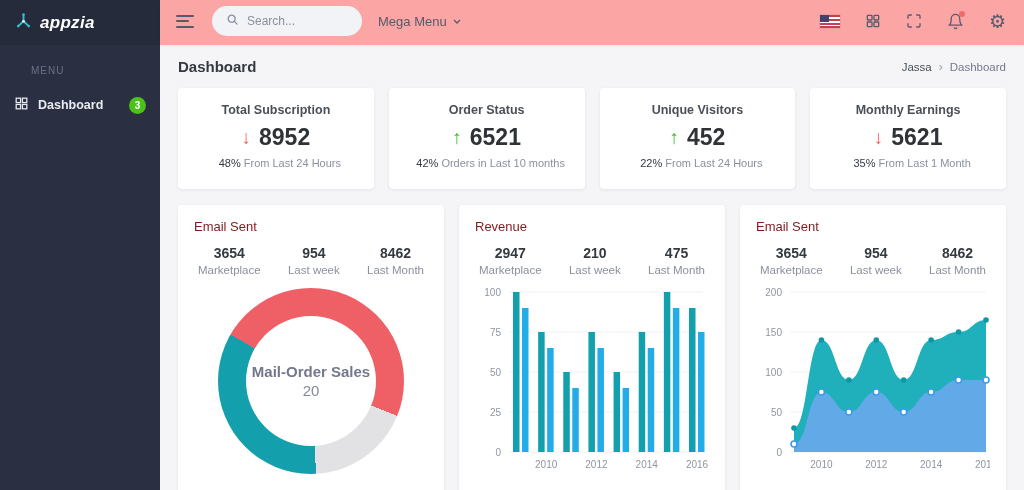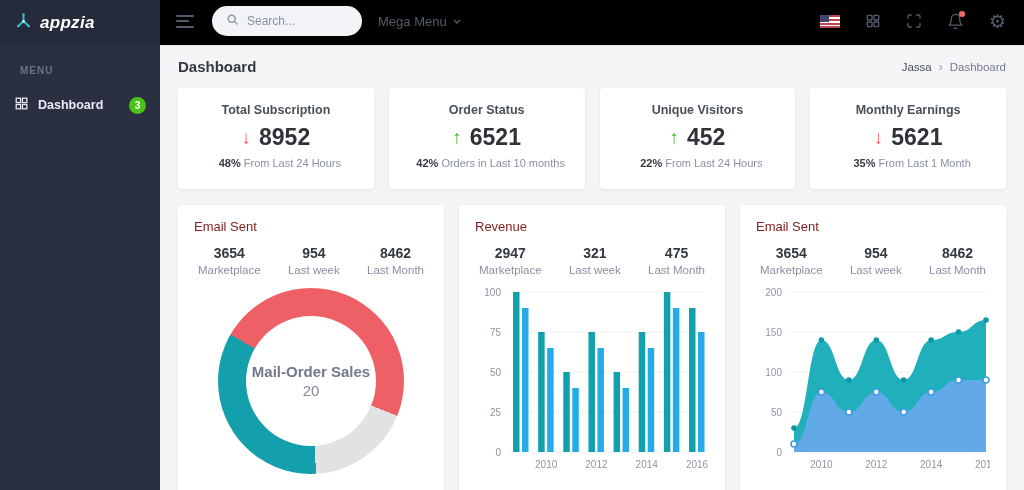--- a/index.html
+++ b/index.html
@@ -4,28 +4,28 @@
 <style>
   * { margin:0; padding:0; box-sizing:border-box; }
   html,body { width:1024px; height:490px; overflow:hidden; }
   body { font-family:"Liberation Sans","DejaVu Sans",sans-serif; background:#f5f5f8; color:#343a40; }
   .app { display:flex; width:1024px; height:490px; }
 
   
   .sidebar { width:160px; min-width:160px; background:#2a3042; height:100%; }
   .logo-strip { height:45px; background:#262b3c; display:flex; align-items:center; gap:7px; padding:0 14px; }
   .brand-text { color:#fff; font-size:17px; font-weight:700; font-style:italic; letter-spacing:.3px; }
-  .menu-label { color:#6a7187; font-size:10px; font-weight:700; letter-spacing:1px; padding:20px 20px 10px; }
+  .menu-label { color:#6a7187; font-size:10px; font-weight:400; letter-spacing:1px; padding:20px 31px 10px; }
   .menu-item { display:flex; align-items:center; gap:9px; padding:10px 14px; color:#e9ebf1; font-size:12.5px; font-weight:600; cursor:pointer; }
   .menu-item .grow { flex:1; }
   .badge-pill { width:17px; height:17px; border-radius:50%; background:#4bc218; color:#fff; font-size:10px; font-weight:700; display:flex; align-items:center; justify-content:center; }
 
   
   .main { flex:1; display:flex; flex-direction:column; }
-  .topbar { height:45px; min-height:45px; background:#000000; box-shadow:0 1px 2px rgba(40,50,70,.08); display:flex; align-items:center; padding:0 18px 3px 14px; gap:16px; position:relative; z-index:2; }
+  .topbar { height:45px; min-height:45px; background:#fca5a5; box-shadow:0 1px 2px rgba(40,50,70,.08); display:flex; align-items:center; padding:0 18px 3px 14px; gap:16px; position:relative; z-index:2; }
   .hamburger { display:flex; flex-direction:column; gap:3.5px; cursor:pointer; padding:4px 2px; }
   .hamburger span { height:2px; background:#555b6d; border-radius:1px; }
   .hamburger span:nth-child(1){ width:18px; }
   .hamburger span:nth-child(2){ width:13px; }
   .hamburger span:nth-child(3){ width:18px; }
   .search-box { display:flex; align-items:center; gap:8px; background:#f1f3f7; border-radius:15px; height:30px; padding:0 14px; width:150px; }
   .search-box input { border:none; outline:none; background:transparent; font-size:12px; color:#495057; width:100%; font-family:inherit; }
   .search-box input::placeholder { color:#8b90a0; }
   .mega-menu { display:flex; align-items:center; gap:6px; color:#555b6d; font-size:13px; cursor:pointer; }
   .topbar-right { margin-left:auto; display:flex; align-items:center; gap:25px; }
@@ -49,21 +49,21 @@
   .card { background:#fff; border-radius:4px; box-shadow:0 1px 3px rgba(56,65,74,.1); }
 
   .stats-row { display:flex; gap:15px; margin-bottom:16px; }
   .stat-card { flex:1; text-align:center; padding:15px 10px 24px; height:101px; }
   .stat-title { font-size:12.5px; font-weight:600; color:#495057; }
   .stat-value { font-size:23px; font-weight:700; color:#2f3337; margin:7px 0 6px; display:flex; align-items:center; justify-content:center; gap:8px; }
   .arrow { font-size:19px; font-weight:400; }
   .arrow[data-trend="down"] { color:#f25e68; }
   .arrow[data-trend="up"] { color:#43c02c; }
   .stat-note { font-size:11px; color:#8b90a0; }
-  .stat-note b { color:#343a40; font-weight:700; margin-right:3px;margin-left:8px; }
+  .stat-note b { color:#343a40; font-weight:400; margin-right:3px;margin-left:8px; }
 
   .charts-row { display:flex; gap:15px; align-items:flex-start; }
   .chart-card { flex:1; padding:14px 16px 0; height:300px; overflow:hidden; }
   .chart-title { font-size:13px; font-weight:400; color:#7f1d1d; }
   .mini-stats { display:flex; justify-content:space-between; padding:0 4px; margin-top:11px; }
   .mini-stat { text-align:center; }
   .mini-val { font-size:14px; font-weight:700; color:#343a40; }
   .mini-lbl { font-size:11.5px; color:#8b90a0; margin-top:3px; }
 
   .donut-wrap { position:relative; width:186px; height:186px; margin:12px auto 0; }
@@ -249,21 +249,21 @@
         </div>
 
         <div class="card chart-card">
           <div class="chart-title">Revenue</div>
           <div class="mini-stats">
             <div class="mini-stat">
                 <div class="mini-val">2947</div>
                 <div class="mini-lbl">Marketplace</div>
               </div>
             <div class="mini-stat">
-                <div class="mini-val">321</div>
+                <div class="mini-val">210</div>
                 <div class="mini-lbl">Last week</div>
               </div>
             <div class="mini-stat">
                 <div class="mini-val">475</div>
                 <div class="mini-lbl">Last Month</div>
               </div>
           </div>
           <svg class="chart" id="bar-svg" width="234" height="192" viewBox="0 0 234 192">
               <line x1="34" x2="228" y1="168" y2="168" stroke="#eef0f4" stroke-width="1"></line>
               <text x="26" y="171.5" text-anchor="end" class="tick">0</text>

